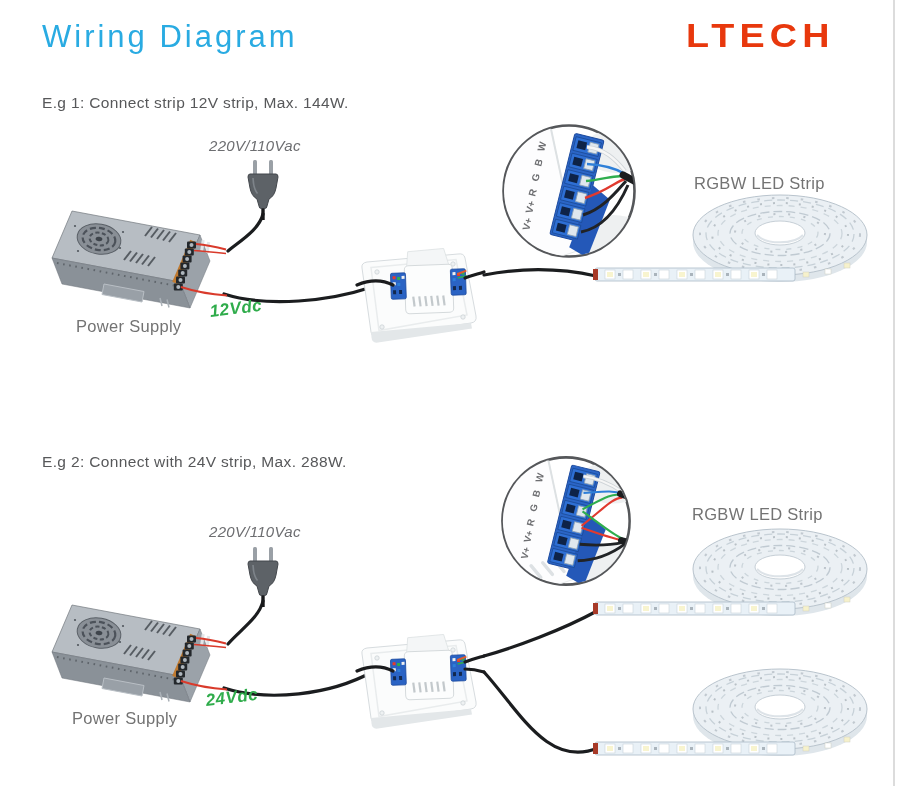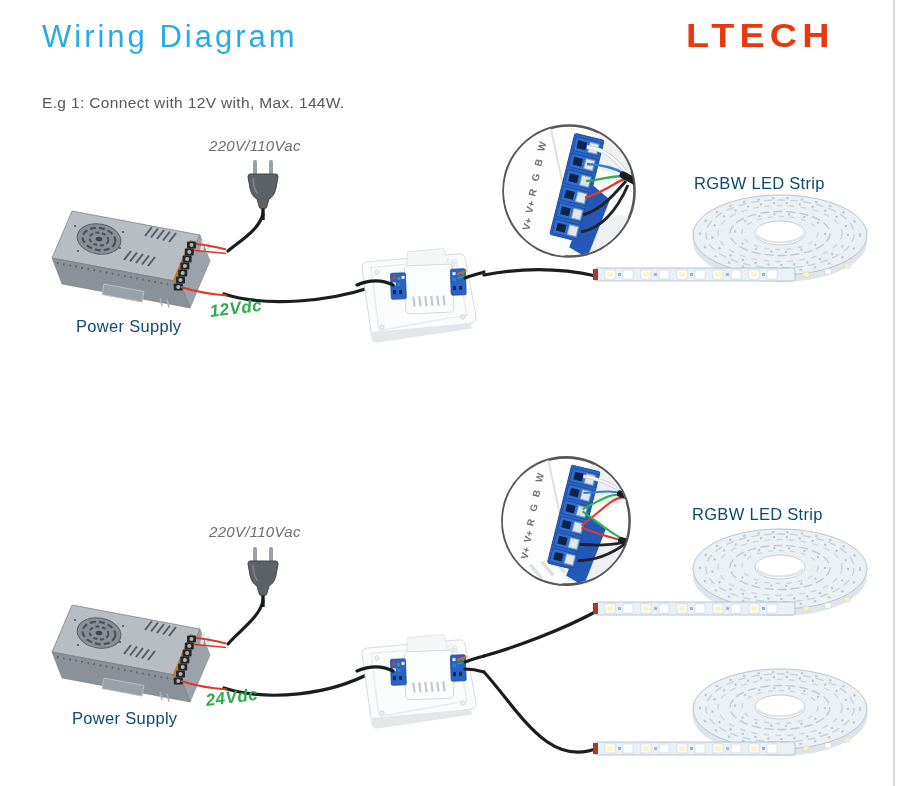--- a/index.html
+++ b/index.html
@@ -3,21 +3,21 @@
 <meta charset="utf-8">
 <style>
   html,body{margin:0;padding:0;background:#fff;}
   #page{position:relative;width:902px;height:786px;background:#ffffff;overflow:hidden;
         font-family:"Liberation Sans",sans-serif;}
   .abs{position:absolute;}
   .title{color:#29abe2;font-size:31px;font-weight:400;letter-spacing:3px;}
   .brand{color:#e8380d;font-size:37px;font-weight:700;letter-spacing:5px;transform:scaleY(.92) scaleX(1.02);transform-origin:left top;}
   .heading{color:#57585a;font-size:15.5px;letter-spacing:.35px;}
   .label{color:#6d6e71;font-size:15px;letter-spacing:.3px;white-space:nowrap;font-style:italic;}
-  .label-lg{color:#0c4a6e;font-size:16.5px;letter-spacing:.3px;white-space:nowrap;text-align:center;}
+  .label-lg{color:#737373;font-size:16.5px;letter-spacing:.3px;white-space:nowrap;text-align:center;}
   .dc{color:#2fac4b;font-weight:bold;font-style:italic;font-size:17px;letter-spacing:.5px;
       transform:rotate(-7deg);transform-origin:left bottom;white-space:nowrap;}
   .edge-line{position:absolute;left:893px;top:0;width:2px;height:786px;background:#dcdcdc;}
   svg{display:block;overflow:visible;}
   text.tlabel{font-family:"Liberation Sans",sans-serif;font-size:10px;font-weight:600;fill:#6d6e71;}
 </style>
 </head>
 <body>
 
 <div id="page">
@@ -214,21 +214,21 @@
       <path d="M224,688 C268,702 330,695 372,672"></path>
       <path d="M484,656 C516,647 562,630 597,611"></path>
       <path d="M484,672 C520,712 548,768 598,748"></path>
     </g>
   </svg>
 
   <div class="abs title" style="left:42px;top:19px;z-index:3">Wiring Diagram</div>
   <div class="abs brand" style="left:686px;top:17px;z-index:3">LTECH</div>
   <div class="edge-line"></div>
 
-  <div class="abs heading" style="left:42px;top:94px;z-index:3">E.g 1: Connect with 12V with, Max. 144W.</div>
+  <div class="abs heading" style="left:42px;top:94px;z-index:3">E.g 1: Connect strip 12V strip, Max. 144W.</div>
   <div class="abs label" style="left:209px;top:137px;z-index:3">220V/110Vac</div>
 
   <svg class="abs" style="left:238px;top:158px;z-index:2" width="50" height="70">
       <use href="#sym-plug"></use>
     </svg>
   <svg class="abs" style="left:44px;top:198px;z-index:2" width="195" height="125">
       <use href="#sym-psu"></use>
     </svg>
 
   <div class="abs dc" style="left:211px;top:302px;z-index:3">12Vdc</div>
@@ -294,20 +294,21 @@
         <text class="tlabel" transform="translate(45,31) rotate(-75)">W</text>
       </g>
     </g>
   </svg>
 
   <div class="abs label-lg" style="left:694px;top:174px;z-index:3">RGBW LED Strip</div>
   <svg class="abs" style="left:593px;top:188px;z-index:2" width="280" height="102">
       <use href="#sym-reelstrip"></use>
     </svg>
 
+  <div class="abs heading" style="left:42px;top:453px;z-index:3">E.g 2: Connect with 24V strip, Max. 288W.</div>
   <div class="abs label" style="left:209px;top:523px;z-index:3">220V/110Vac</div>
 
   <svg class="abs" style="left:238px;top:545px;z-index:2" width="50" height="70">
       <use href="#sym-plug"></use>
     </svg>
   <svg class="abs" style="left:44px;top:592px;z-index:2" width="195" height="125">
       <use href="#sym-psu"></use>
     </svg>
 
   <div class="abs dc" style="left:207px;top:691px;z-index:3">24Vdc</div>

